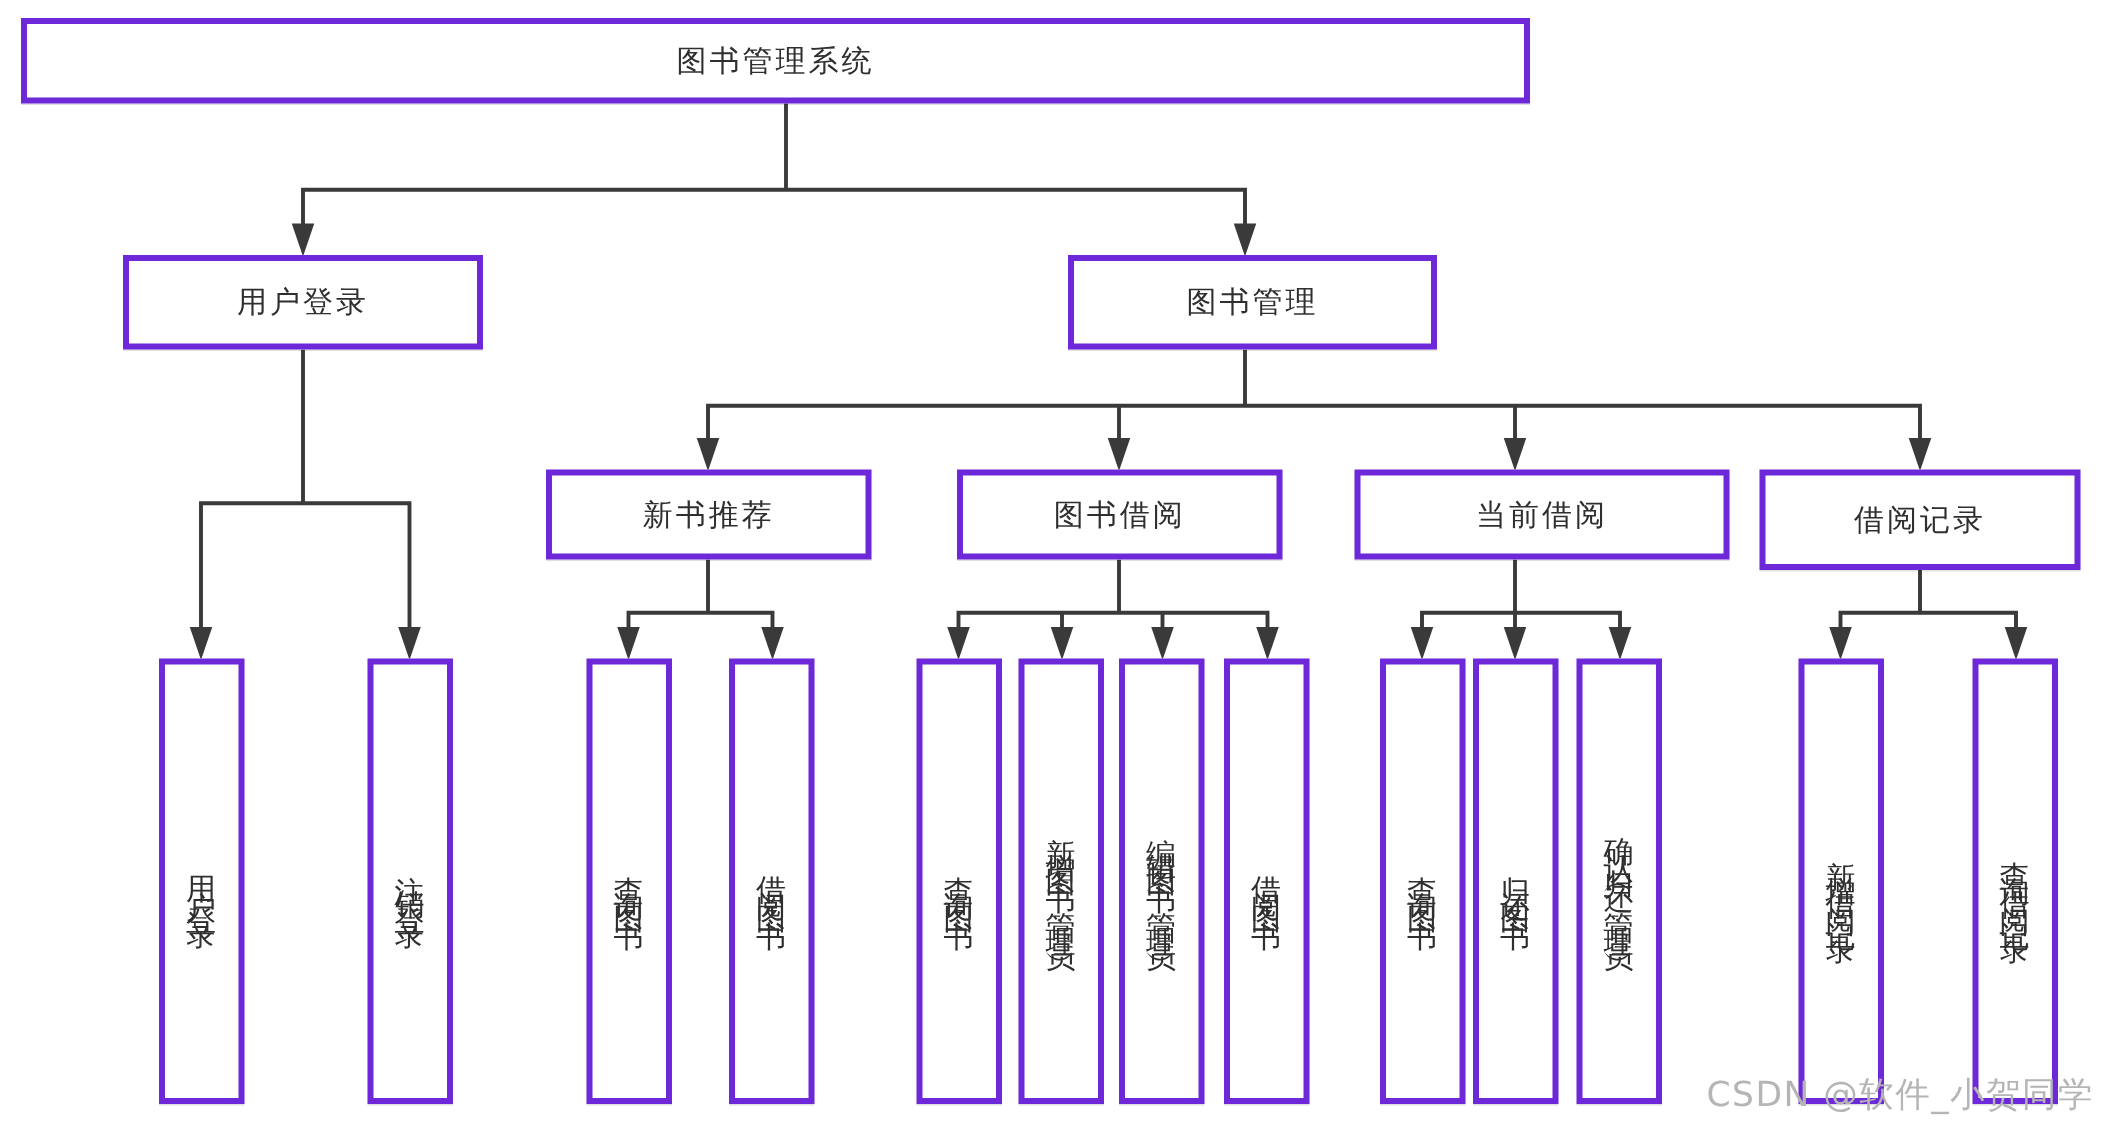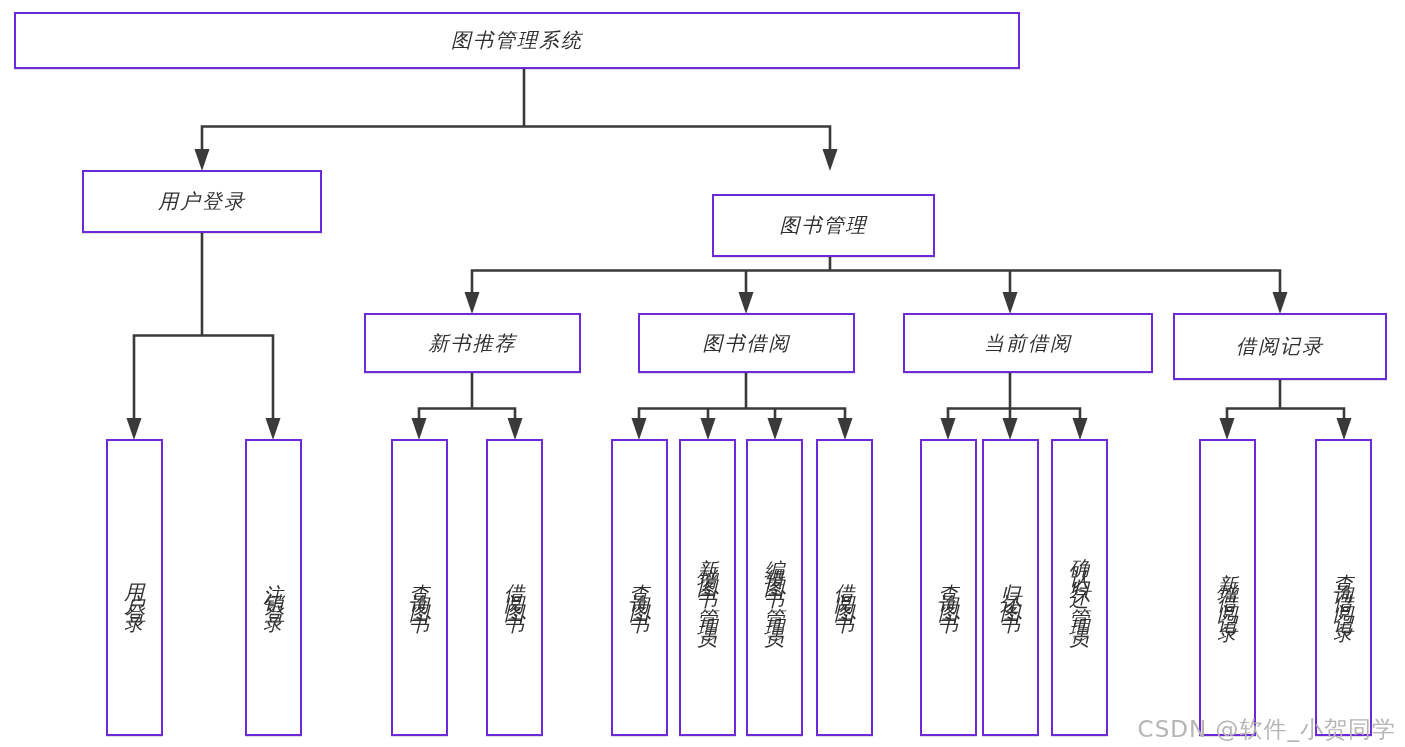--- a/index.html
+++ b/index.html
@@ -20,44 +20,43 @@
     left: 0; top: 0;
     width: 1405px;
     height: 747px;
     z-index: 1;
   }
   svg.connectors path { stroke: #3a3a3a; stroke-width: 2.6; fill: none; }
   svg.connectors polygon { fill: #3a3a3a; stroke: none; }
   .node {
     position: absolute;
     box-sizing: border-box;
-    border: 2px solid #6d28d9;
+    border: 4px solid #6d28d9;
     background: #ffffff;
     display: flex;
     align-items: center;
     justify-content: center;
     color: #2f2f2f;
     z-index: 2;
     box-shadow: 0 1px 0 rgba(0,0,0,0.12);
-    font-style: italic;
   }
   .node.h { font-size: 20px; letter-spacing: 2px; }
   .node.v {
     writing-mode: vertical-rl;
     text-orientation: mixed;
     font-size: 20px;
     letter-spacing: 10px;
     line-height: 1;
     top: 439px;
     height: 297px;
     width: 57px;
   }
   .root-box   { left: 14px;  top: 12px;  width: 1006px; height: 57px; }
   .box-login  { left: 82px;  top: 170px; width: 240px;  height: 63px; }
-  .box-mgmt   { left: 712px; top: 170px; width: 223px;  height: 63px; margin-top: 24px; }
+  .box-mgmt   { left: 712px; top: 170px; width: 246px;  height: 63px; }
   .box-rec    { left: 364px; top: 313px; width: 217px;  height: 60px; }
   .box-borrow { left: 638px; top: 313px; width: 217px;  height: 60px; }
   .box-cur    { left: 903px; top: 313px; width: 250px;  height: 60px; }
   .box-recrd  { left: 1173px;top: 313px; width: 214px;  height: 67px; }
   .leaf-a { left: 106px;  }
   .leaf-b { left: 245px;  }
   .leaf-c { left: 391px;  }
   .leaf-d { left: 486px;  }
   .leaf-e { left: 611px;  }
   .leaf-f { left: 679px;  }

